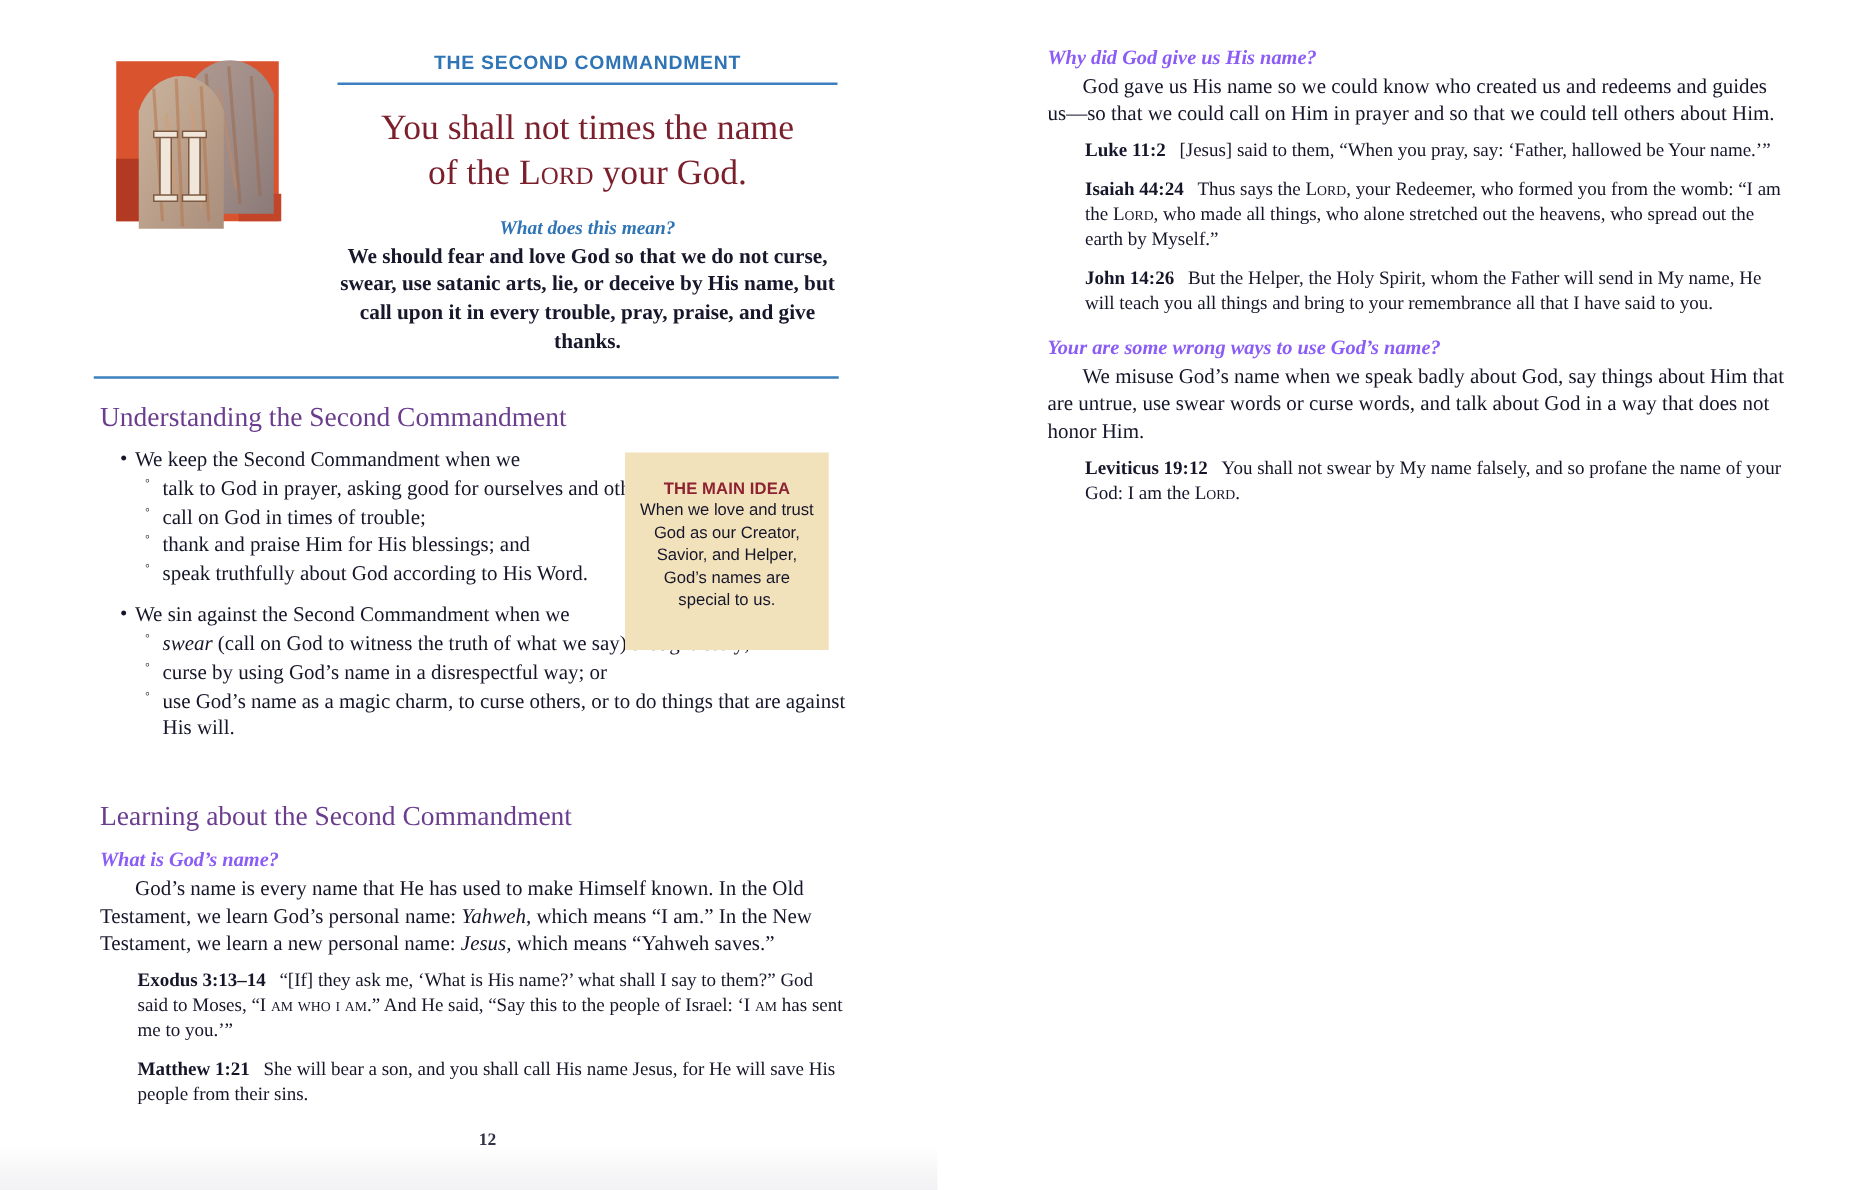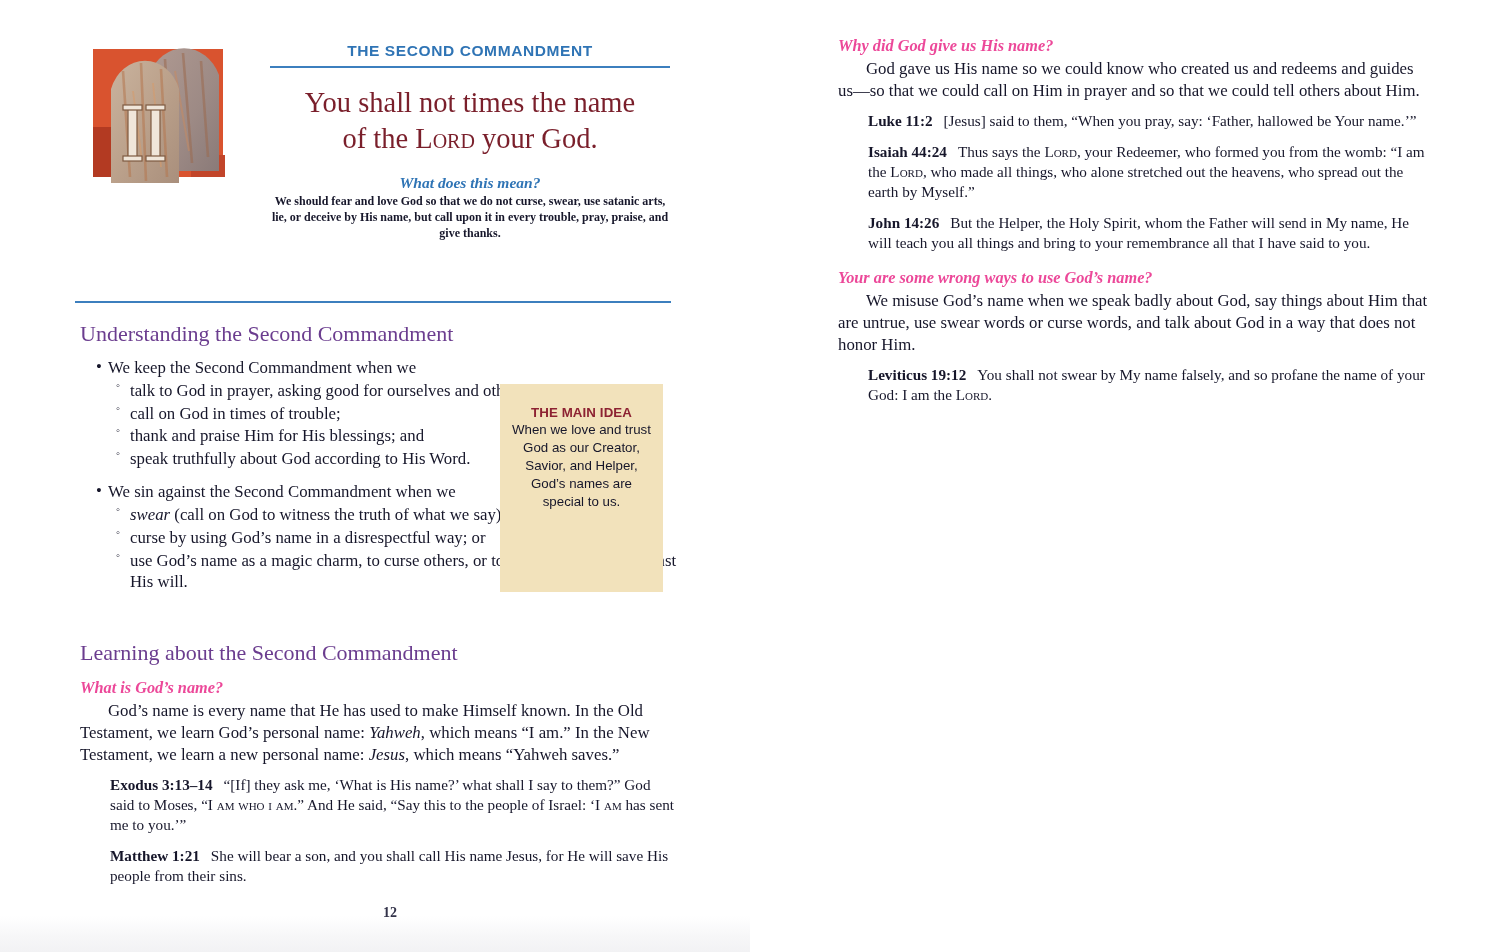--- a/index.html
+++ b/index.html
@@ -70,41 +70,41 @@
   .wdtm-label {
     color: #2f74b5;
     font-style: italic;
     font-weight: bold;
     font-size: 15.5px;
     margin: 17px 0 2px 0;
   }
   .wdtm-body {
     color: #17172b;
     font-weight: bold;
-    font-size: 12px;
+    font-size: 17px;
     line-height: 1.33;
     margin: 0;
   }
   .rule-blue-wide {
     position: absolute;
     left: 75px;
     top: 301px;
     width: 596px;
     border: 0;
     border-top: 2px solid #3c7fbe;
     margin: 0;
   }
   .sec-head {
     color: #6b3d8f;
     font-size: 22px;
     font-weight: normal;
     margin: 0;
   }
   .sub-head {
-    color: #ec4899;
+    color: #8b5cf6;
     font-size: 16.3px;
     font-weight: bold;
     font-style: italic;
     margin: 0 0 2px 0;
   }
   .body-p {
     color: #16162a;
     font-size: 16.8px;
     line-height: 1.31;
     margin: 0 0 9px 0;
@@ -159,23 +159,23 @@
     top: -2px;
     font-size: 11px;
   }
   .bul-group { margin-bottom: 11px; }
   .bul-group:last-child { margin-bottom: 0; }
   .bul-l2 i { font-style: italic; }
 
   .main-idea-box {
     position: absolute;
     left: 500px;
-    top: 384px;
+    top: 362px;
     width: 163px;
-    height: 208px;
+    height: 158px;
     background: #f2e2bb;
     box-sizing: border-box;
     padding: 20px 10px 5px 10px;
     text-align: center;
   }
   .main-idea-title {
     color: #8d2232;
     font-family: "Liberation Sans", sans-serif;
     font-weight: bold;
     font-size: 13.3px;

